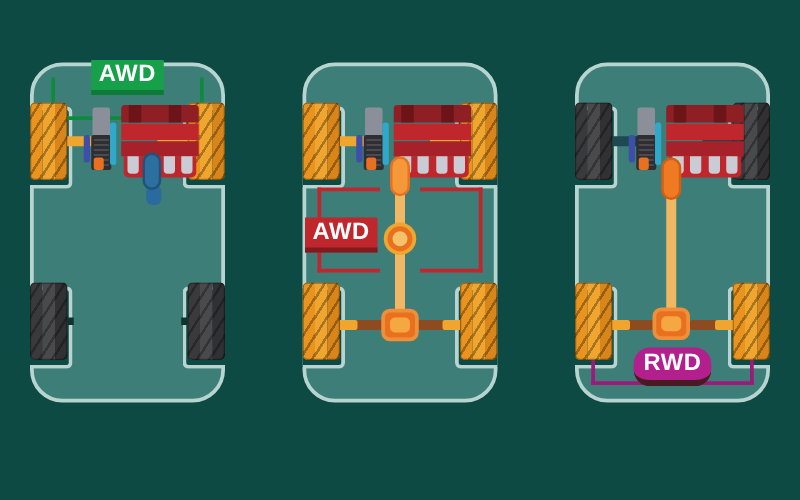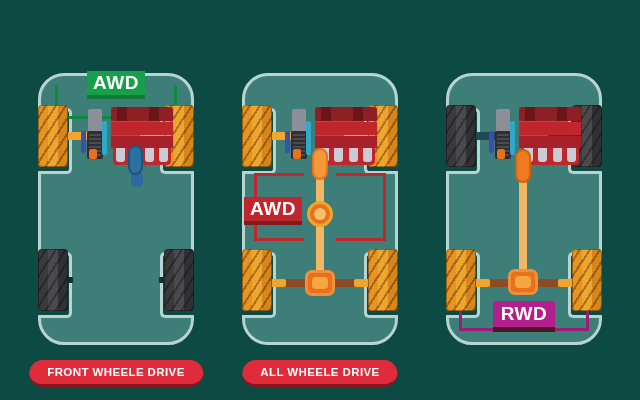--- a/index.html
+++ b/index.html
@@ -12,23 +12,22 @@
     background: #0c4a43;
     font-family: "Liberation Sans", sans-serif;
     overflow: hidden;
     position: relative;
   }
   .stage {
     position: absolute;
     inset: 0;
     display: flex;
     justify-content: space-between;
-    padding: 0 18px;
+    padding: 0 4px;
     box-sizing: border-box;
-    margin-top: 23px;
   }
   .panel {
     position: relative;
     width: 196px;
     height: 400px;
   }
 
   
   .car {
     position: absolute;
@@ -221,21 +220,21 @@
   .badge.awd-green {
     background: #17a04a; border-bottom: 4px solid #0d7a36;
     font-size: 19px; width: 58px; height: 24px;
   }
   .badge.awd-red {
     background: #c0272d; border-bottom: 4px solid #7f1b1f;
     font-size: 19px; width: 58px; height: 24px;
   }
   .badge.rwd-purple {
     background: #b31f8c; border-bottom: 5px solid #4a1a22;
-    font-size: 19px; width: 62px; height: 26px;
+    font-size: 19px; width: 62px; height: 26px; border-radius: 13px;
   }
 
   
   .caption {
     position: absolute;
     left: 50%; transform: translateX(-50%);
     bottom: 36px;
     background: #e02b3b;
     border-bottom: 3px solid #8c1620;
     border-radius: 14px;
@@ -319,21 +318,20 @@
     <div class="tire dark" style="left:146px; top:226px;">
       <div class="tread">
           <i></i>
           <i></i>
           <i></i>
         </div>
     </div>
     <div style="position:absolute;left:50px;top:254px;width:5px;height:6px;background:#12322e;z-index:7;"></div>
     <div style="position:absolute;left:141px;top:254px;width:5px;height:6px;background:#12322e;z-index:7;"></div>
 
-    <div class="caption">FRONT WHEELE DRIVE</div>
   </div>
 
   <div class="panel">
 
     <div class="car">
       <div class="arch fl"></div>
       <div class="arch fr"></div>
       <div class="arch rl"></div>
       <div class="arch rr"></div>
     </div>
@@ -405,21 +403,20 @@
           <i></i>
           <i></i>
           <i></i>
         </div>
     </div>
 
     <div class="badge awd-red" style="left:22px; top:174px;">
       <span>AWD</span>
     </div>
 
-    <div class="caption">ALL WHEELE DRIVE</div>
   </div>
 
   <div class="panel">
 
     <div class="car">
       <div class="arch fl"></div>
       <div class="arch fr"></div>
       <div class="arch rl"></div>
       <div class="arch rr"></div>
     </div>

